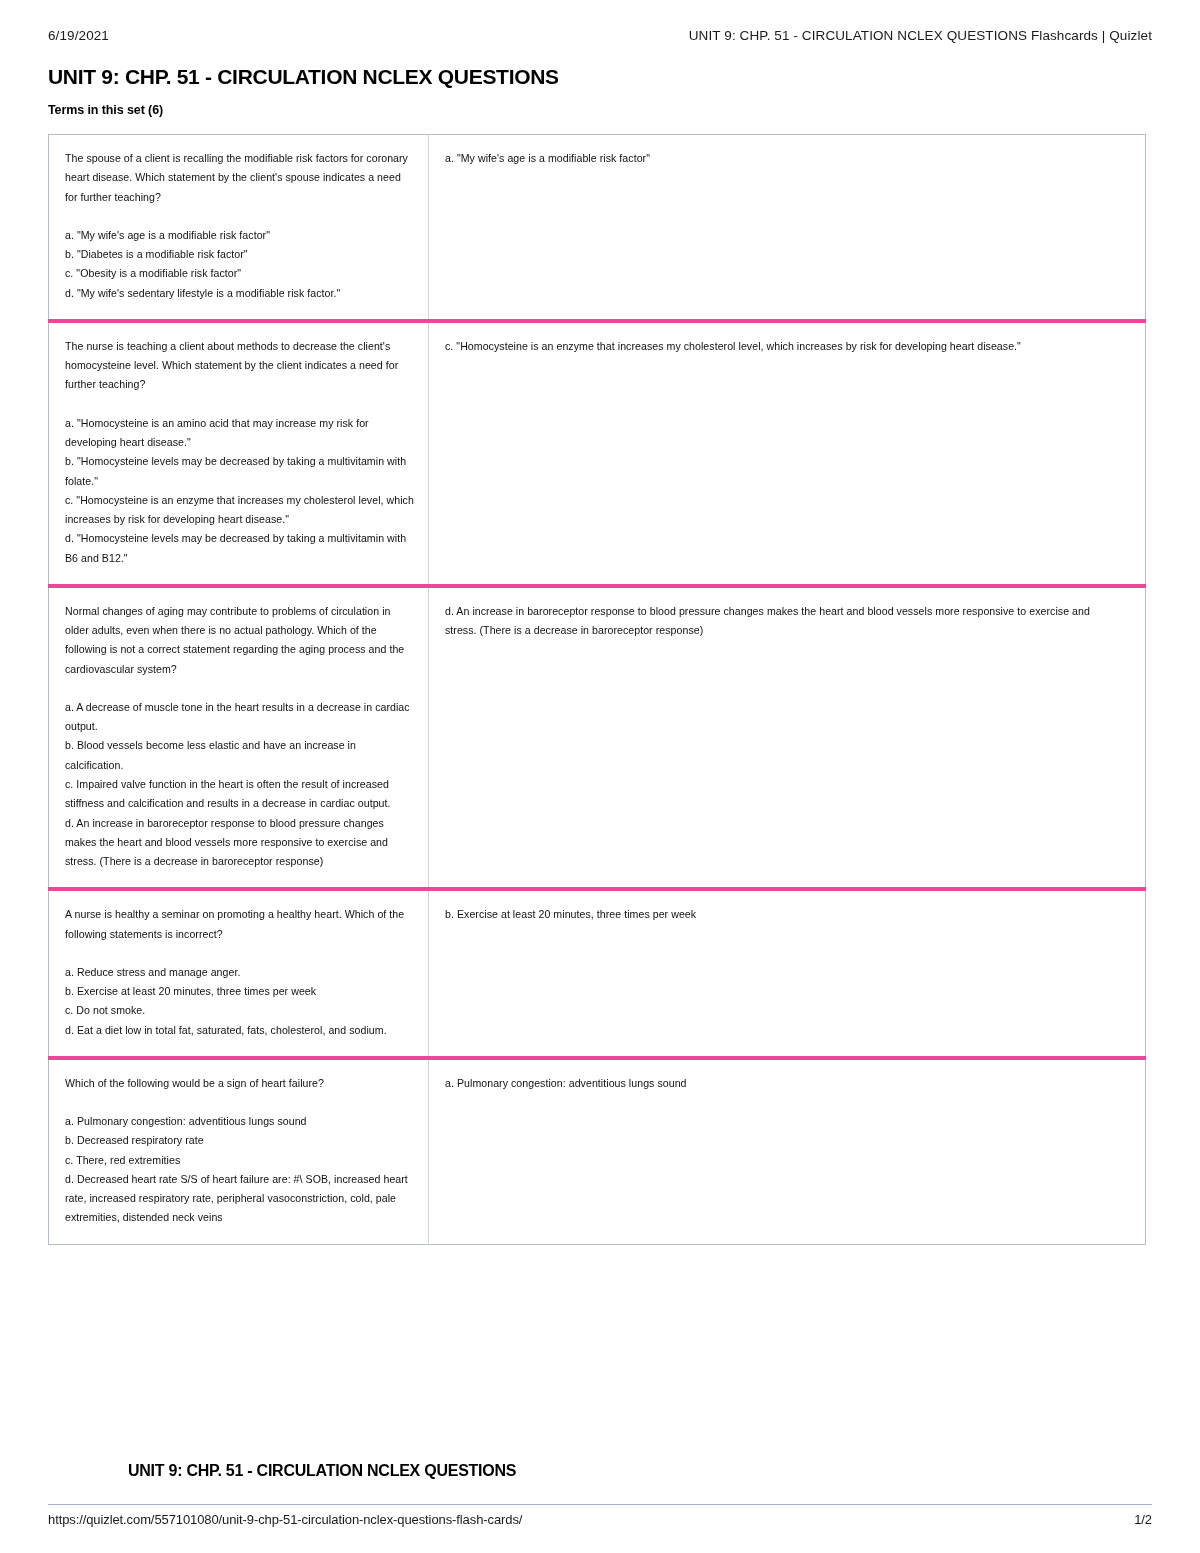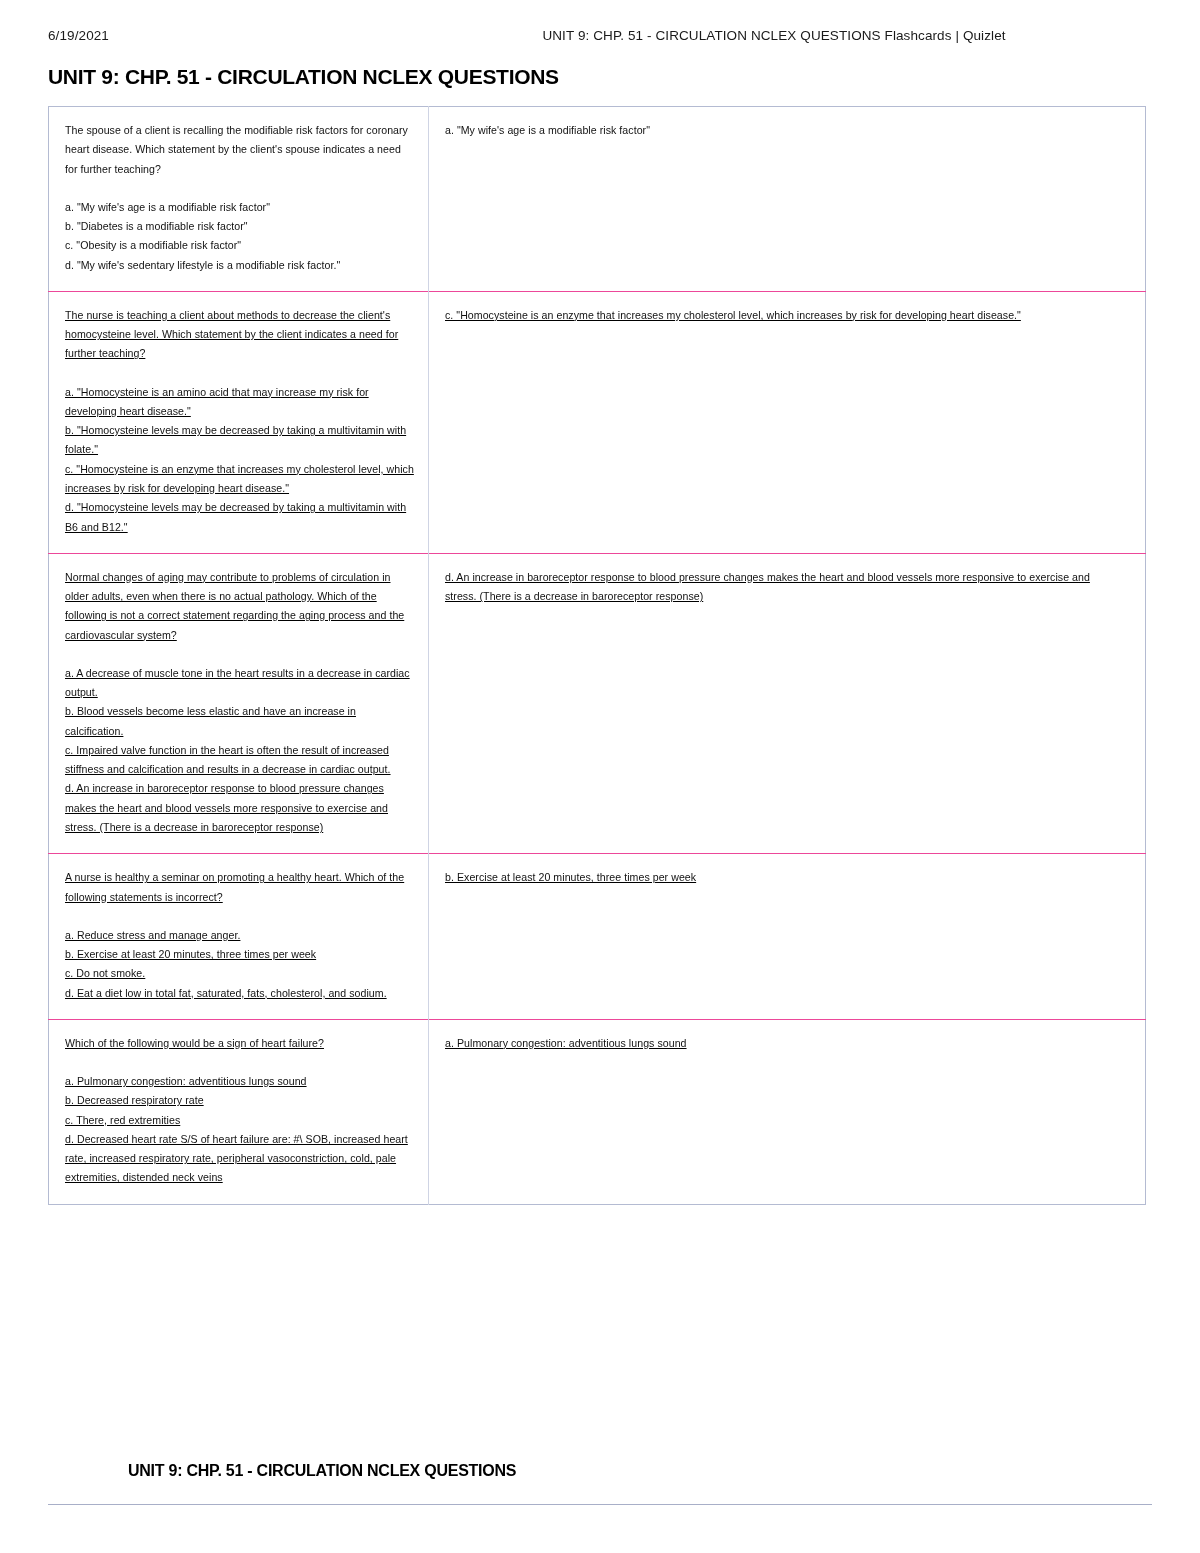--- a/index.html
+++ b/index.html
@@ -32,21 +32,21 @@
     font-size: 13.5px;
     color: #1a1a1a;
     letter-spacing: 0.1px;
   }
   .print-header .ph-date {
     width: 300px;
     flex: 0 0 300px;
   }
   .print-header .ph-title {
     flex: 1 1 auto;
-    text-align: center;
+    text-align: right;
     padding-left: 48px;
     white-space: nowrap;
   }
 
   
   .brand {
     margin-top: 10px;
     font-size: 46px;
     font-weight: bold;
     letter-spacing: -1.4px;
@@ -73,22 +73,21 @@
   
   .cards-table {
     margin-top: 17px;
     width: 1098px;
     border: 1px solid #b4bbd2;
     border-collapse: collapse;
     table-layout: fixed;
     background: #fff;
   }
   .cards-table tr + tr {
-    border-top: 1px solid #ec4899;
-    text-decoration: underline;
+    border-top: 4px solid #ec4899;
   }
   .cards-table td {
     vertical-align: top;
     padding: 14px 14px 16px 14px;
     font-size: 10.6px;
     line-height: 1.82;
     color: #111;
     letter-spacing: 0.05px;
   }
   .cards-table td.term-cell {
@@ -163,20 +162,21 @@
 
 <div class="page">
 
   <div class="print-header">
     <span class="ph-date">6/19/2021</span>
     <span class="ph-title">UNIT 9: CHP. 51 - CIRCULATION NCLEX QUESTIONS Flashcards | Quizlet</span>
   </div>
 
 
   <h1 class="set-title">UNIT 9: CHP. 51 - CIRCULATION NCLEX QUESTIONS</h1>
+  <div class="set-subtitle">Terms in this set (6)</div>
 
   <table class="cards-table">
     <tbody>
 
       <tr>
         <td class="term-cell">
           <span class="term-prompt">The spouse of a client is recalling the modifiable risk factors for coronary heart disease. Which statement by the client's spouse indicates a need for further teaching?</span>
           <span class="blank-line"></span>
           <span class="term-options">
             <span class="opt">a. "My wife's age is a modifiable risk factor"</span>
@@ -253,14 +253,18 @@
           <span class="def-text">a. Pulmonary congestion: adventitious lungs sound</span>
         </td>
       </tr>
 
     </tbody>
   </table>
 
   <div class="bottom-title">UNIT 9: CHP. 51 - CIRCULATION NCLEX QUESTIONS</div>
 
   <div class="footer-rule"></div>
+  <div class="print-footer">
+    <span class="pf-url">https://quizlet.com/557101080/unit-9-chp-51-circulation-nclex-questions-flash-cards/</span>
+    <span class="pf-page">1/2</span>
+  </div>
 
 </div>
 
 </body></html>

